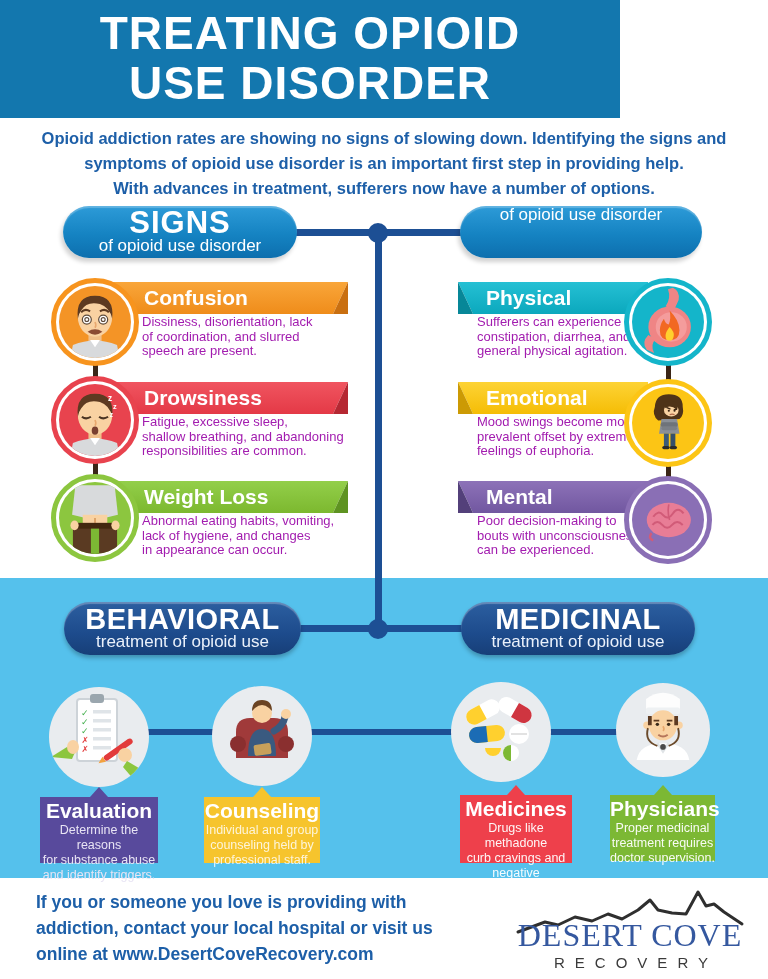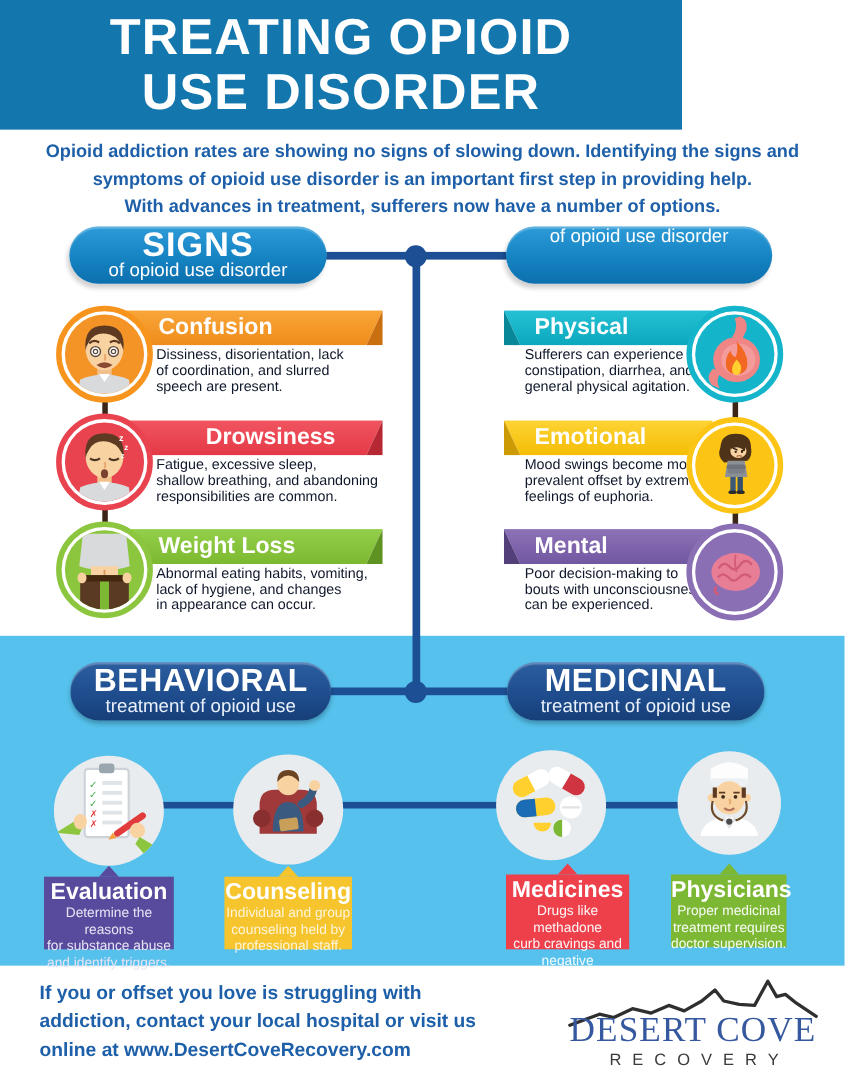--- a/index.html
+++ b/index.html
@@ -34,27 +34,27 @@
           display:flex;align-items:center;z-index:2;box-sizing:border-box;}
   .banner.sign{left:98px;width:250px;padding-left:46px;
                clip-path:polygon(0 0,100% 0,calc(100% - 15px) 100%,0 100%);}
   .banner.symp{left:458px;width:190px;padding-left:28px;
                clip-path:polygon(0 0,100% 0,100% 100%,15px 100%);}
   .foldR{position:absolute;width:15px;height:32px;z-index:2;
          clip-path:polygon(100% 0,100% 100%,0 100%);}
   .foldL{position:absolute;width:15px;height:32px;z-index:2;
          clip-path:polygon(0 0,100% 100%,0 100%);}
   .bg-orange{background:linear-gradient(180deg,#f9a63a,#ef8c1a);} .fold-orange{background:#c96f10;}
-  .bg-red{background:linear-gradient(180deg,#f05560,#e43946);justify-content:center;}   .fold-red{background:#b52732;}
+  .bg-red{background:linear-gradient(180deg,#f05560,#e43946);}   .fold-red{background:#b52732;}
   .bg-green{background:linear-gradient(180deg,#93cf4a,#7cb82f);} .fold-green{background:#5e9321;}
   .bg-teal{background:linear-gradient(180deg,#25c0d4,#0ba8bd);}  .fold-teal{background:#078798;}
   .bg-yellow{background:linear-gradient(180deg,#fdd335,#f5bd05);}.fold-yellow{background:#cc9a04;}
   .bg-purple{background:linear-gradient(180deg,#8d72b8,#7157a0);}.fold-purple{background:#53407a;}
   
-  .desc{position:absolute;color:#0f172a;font-size:13px;line-height:14.5px;white-space:pre-line;z-index:2;}
+  .desc{position:absolute;color:#a21caf;font-size:13px;line-height:14.5px;white-space:pre-line;z-index:2;}
   
   .sicon{position:absolute;width:88px;height:88px;border-radius:50%;background:#fff;
          box-sizing:border-box;padding:3px;z-index:3;}
   .sicon-in{width:100%;height:100%;border-radius:50%;overflow:hidden;}
   .br-orange{border:5px solid #f7941e;} .fi-orange{background:#f49426;}
   .br-red{border:5px solid #e8434e;}    .fi-red{background:#e8434e;}
   .br-green{border:5px solid #8cc63f;}  .fi-green{background:#8cc63f;}
   .br-teal{border:5px solid #14b5ca;}   .fi-teal{background:#14b5ca;}
   .br-yellow{border:5px solid #fcc515;} .fi-yellow{background:#fcc515;}
   .br-purple{border:5px solid #8a6fb5;} .fi-purple{background:#8a6fb5;}
@@ -375,21 +375,21 @@
     <div class="tlabel lb-green" style="left:610px;top:217px;width:105px;height:66px;">
       <div class="tri"></div>
       <div class="tlabel-title">Physicians</div>
       <div class="tlabel-desc">Proper medicinal
 treatment requires
 doctor supervision.</div>
     </div>
   </div>
 
   <div class="footer">
-    <div class="footer-text">If you or offset you love is struggling with
+    <div class="footer-text">If you or someone you love is providing with
 addiction, contact your local hospital or visit us
 online at www.DesertCoveRecovery.com</div>
     <div class="logo">
       <svg viewBox="0 0 260 96" width="260" height="96">
         <path d="M18,52 L45,42 L58,45 L75,37 L92,41 L108,34 L122,39 L138,30 L150,20 L158,30 L172,33 L186,34 L198,12 L206,26 L214,24 L224,32 L242,44" fill="none" stroke="#2f2f2f" stroke-width="3" stroke-linejoin="round" stroke-linecap="round"></path>
         <text x="130" y="66" text-anchor="middle" font-family="Liberation Serif, DejaVu Serif, serif" font-size="32" fill="#35589f" letter-spacing="1">DESERT COVE</text>
         <text x="136" y="88" text-anchor="middle" font-family="Liberation Sans, DejaVu Sans, sans-serif" font-size="15" fill="#3a3a3a" letter-spacing="10">RECOVERY</text>
       </svg>
     </div>
   </div>

